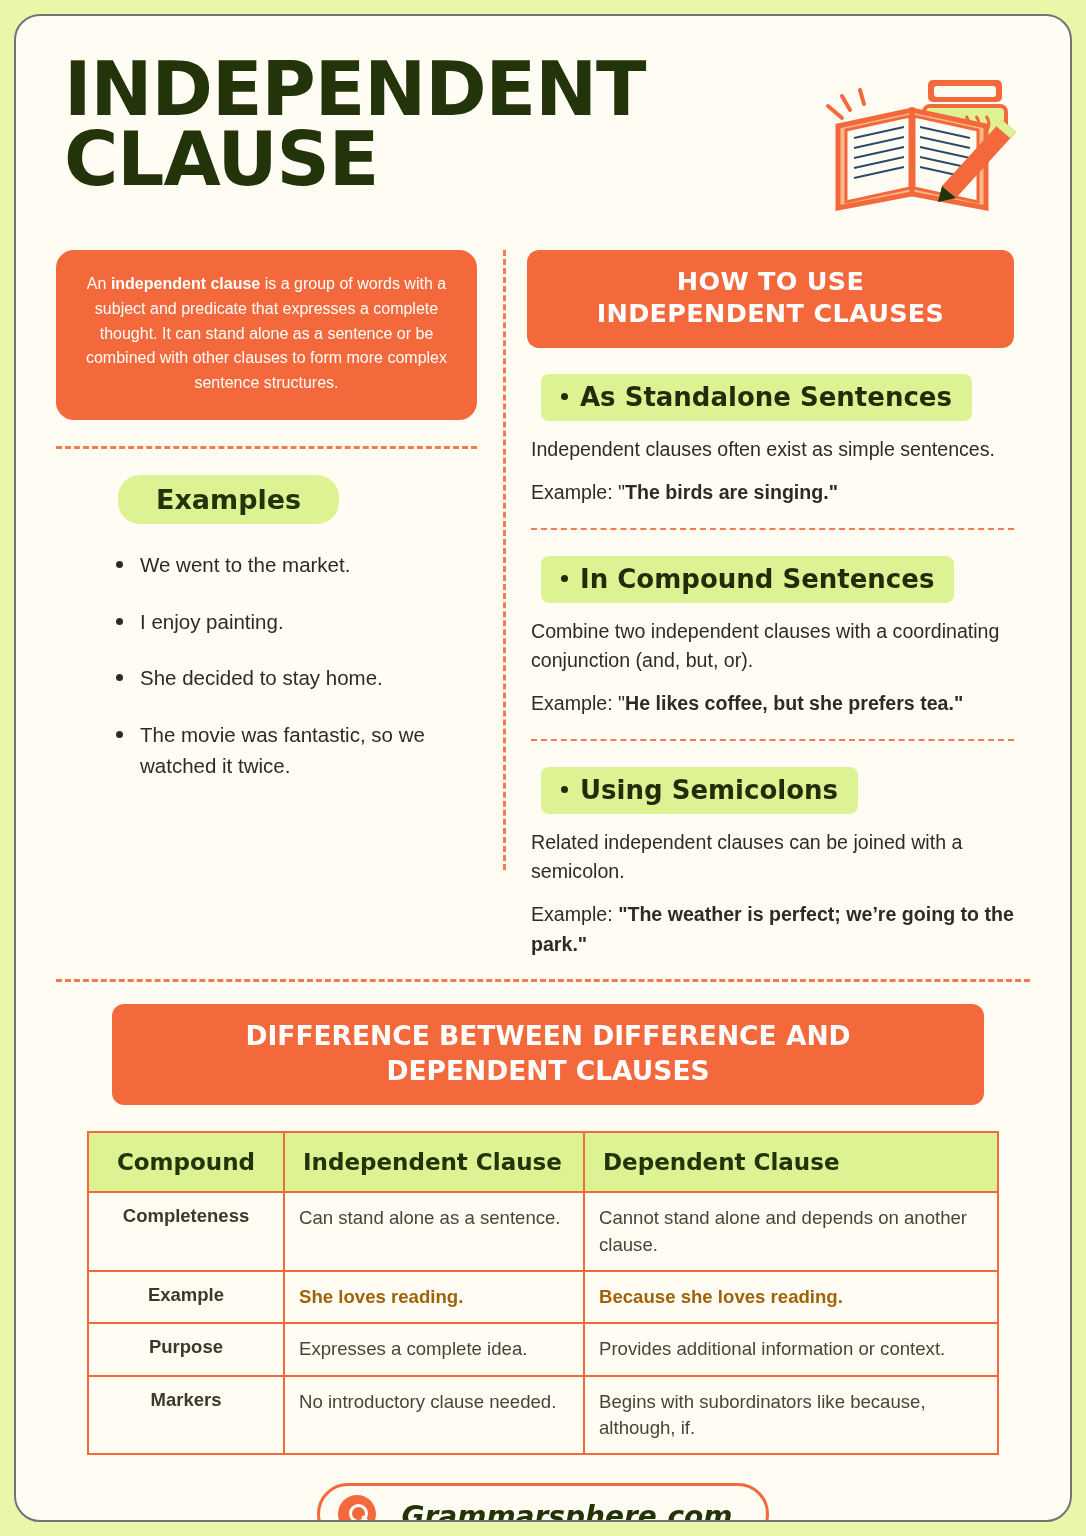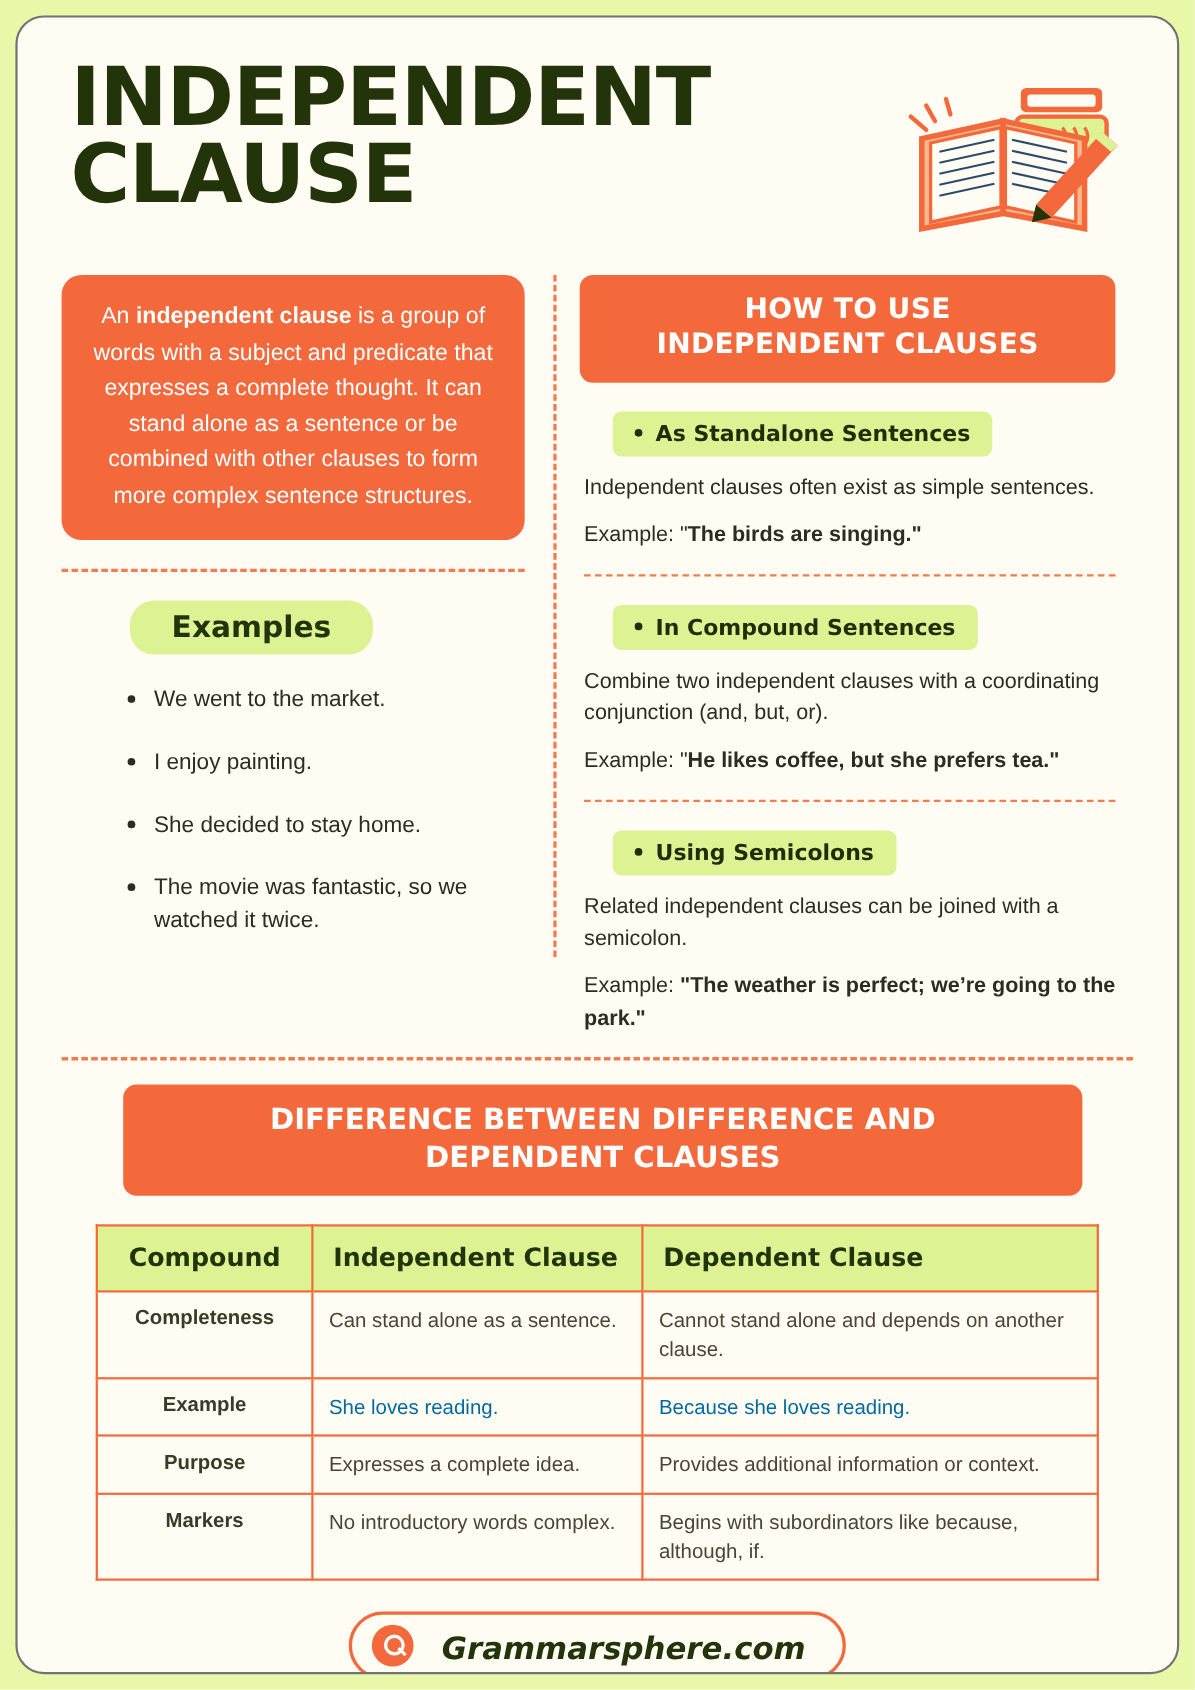--- a/index.html
+++ b/index.html
@@ -57,21 +57,21 @@
     top: 34px;
     height: 620px;
     border-left: 3px dashed #f47b4e;
   }
 
   .definition {
     background: #f4693b;
     color: #ffffff;
     border-radius: 18px;
     padding: 22px 26px 24px 26px;
-    font-size: 21px;
+    font-size: 16px;
     line-height: 1.55;
     text-align: center;
   }
   .definition b { font-weight: 700; }
 
   .hdash {
     border-top: 3px dashed #f47b4e;
     margin: 26px 0 0 0;
   }
 
@@ -122,24 +122,24 @@
     padding: 16px 10px 18px 10px;
     letter-spacing: .3px;
   }
 
   .sub-pill {
     display: inline-block;
     background: #ddf393;
     color: #1f2d08;
     font-family: "DejaVu Sans", sans-serif;
     font-weight: 700;
-    font-size: 20px;
+    font-size: 26px;
     padding: 8px 20px 9px 16px;
     border-radius: 8px;
-    margin: 26px 0 0 30px;
+    margin: 26px 0 0 14px;
   }
   .sub-pill .dot {
     display: inline-block;
     width: 7px; height: 7px;
     background: #1f2d08;
     border-radius: 50%;
     vertical-align: middle;
     margin: -3px 12px 0 4px;
   }
 
@@ -205,21 +205,21 @@
     font-weight: 700;
     font-size: 18.5px;
     color: #3a3a28;
     padding-top: 18px;
   }
   td.cell {
     font-size: 18.6px;
     line-height: 1.42;
     color: #4a4436;
   }
-  td.cell.bold { font-weight: 400; color: #0369a1; }
+  td.cell.bold { font-weight: 700; color: #a16207; }
 
   
   .footer {
     display: flex;
     justify-content: center;
     margin-top: 28px;
   }
   .brand {
     display: flex;
     align-items: flex-end;
@@ -377,21 +377,21 @@
         <td class="cell bold">She loves reading.</td>
         <td class="cell bold">Because she loves reading.</td>
       </tr>
       <tr>
         <td class="feat">Purpose</td>
         <td class="cell">Expresses a complete idea.</td>
         <td class="cell">Provides additional information or context.</td>
       </tr>
       <tr>
         <td class="feat">Markers</td>
-        <td class="cell">No introductory words complex.</td>
+        <td class="cell">No introductory clause needed.</td>
         <td class="cell">Begins with subordinators like because, although, if.</td>
       </tr>
     </tbody>
   </table>
 
   <div class="footer">
     <div class="brand">
       <span class="mag"></span>
       <span class="brand-text">Grammarsphere.com</span>
     </div>

